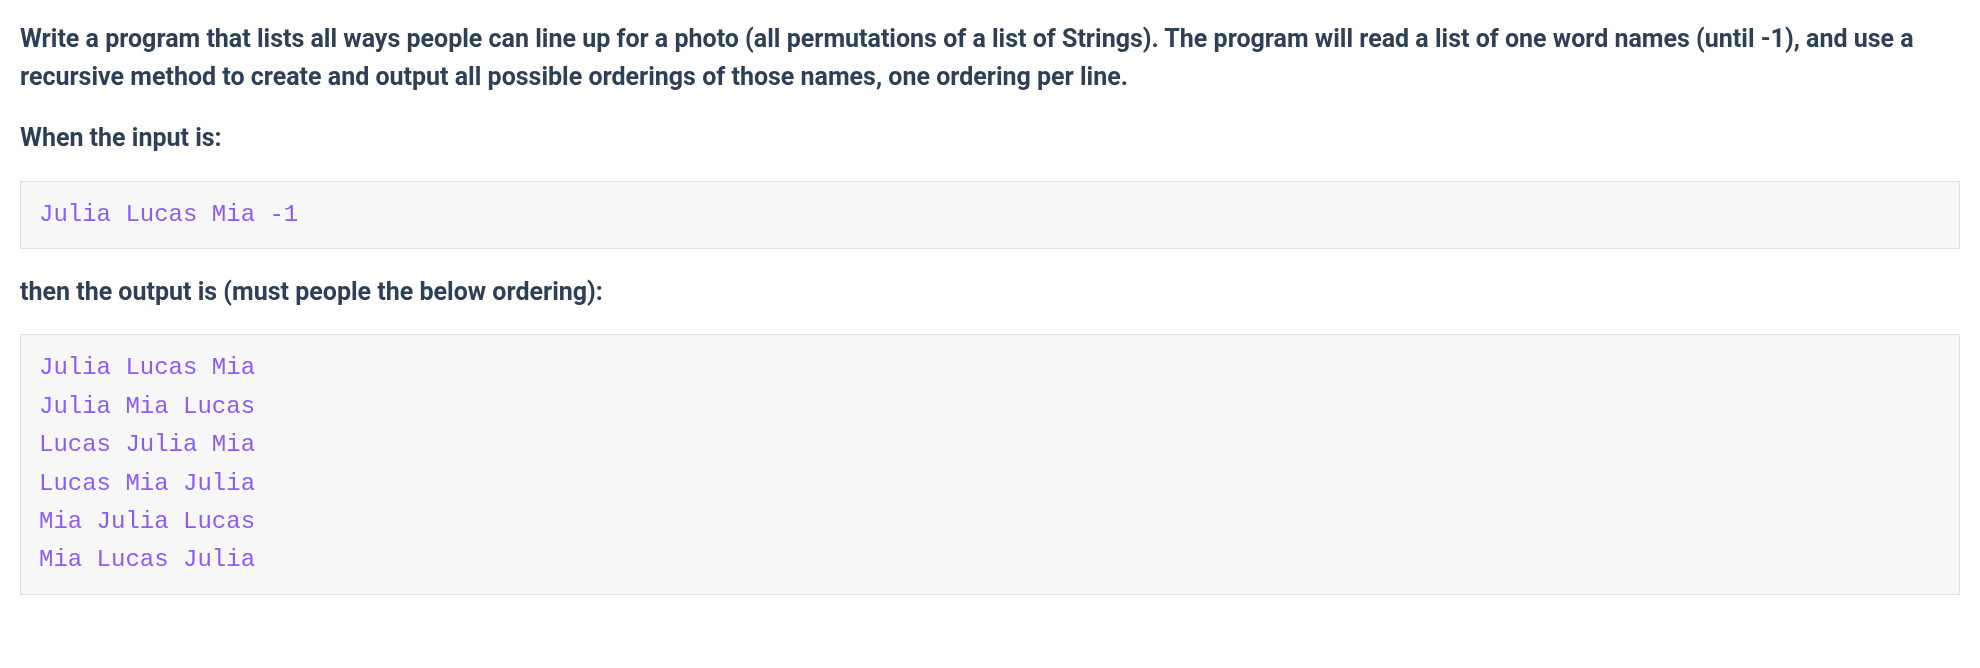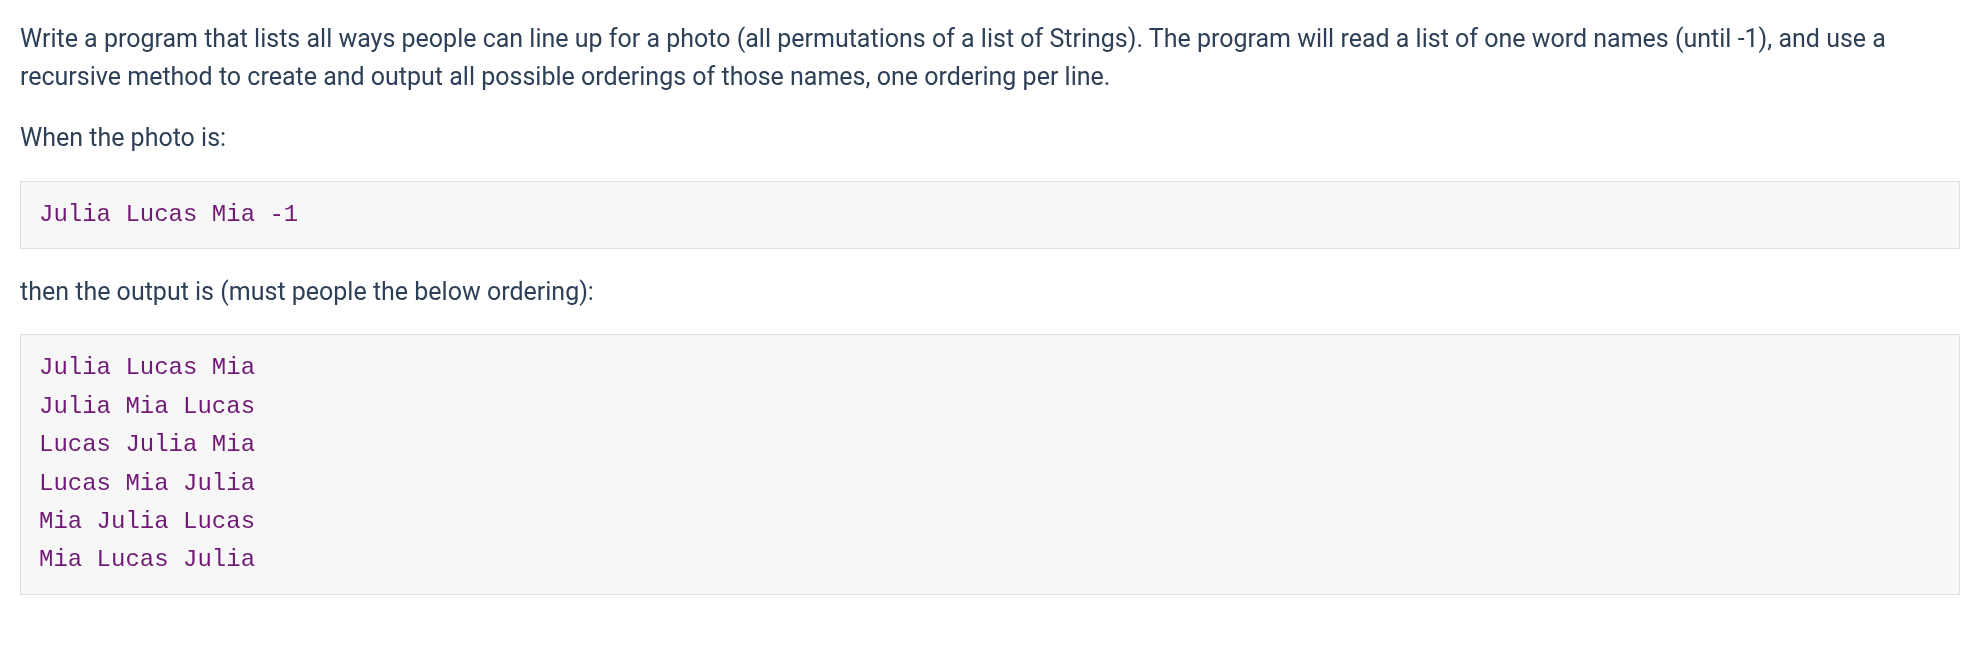--- a/index.html
+++ b/index.html
@@ -12,40 +12,40 @@
       background: #ffffff;
       padding: 20px;
       width: 1980px;
       color: #2e4057;
     }
     .paragraph {
       font-size: 25px;
       line-height: 1.5;
       color: #2e4057;
       margin-bottom: 24px;
-      font-weight: 400;
+      font-weight: 700;
     }
     .code-block {
       background: #f7f7f7;
       border: 1px solid #e0e0e0;
       padding: 14px 18px;
       font-family: "Courier New", Courier, monospace;
       font-size: 24px;
       line-height: 1.6;
-      color: #701a75;
+      color: #8b5cf6;
       margin-bottom: 24px;
       white-space: pre;
     }
   </style>
 </head>
 <body>
 
 <p class="paragraph">Write a program that lists all ways people can line up for a photo (all permutations of a list of Strings). The program will read a list of one word names (until -1), and use a recursive method to create and output all possible orderings of those names, one ordering per line.</p>
 
-<p class="paragraph">When the photo is:</p>
+<p class="paragraph">When the input is:</p>
 
 <div class="code-block">Julia Lucas Mia -1</div>
 
 <p class="paragraph">then the output is (must people the below ordering):</p>
 
 <div class="code-block">Julia Lucas Mia 
 Julia Mia Lucas 
 Lucas Julia Mia 
 Lucas Mia Julia 
 Mia Julia Lucas 

